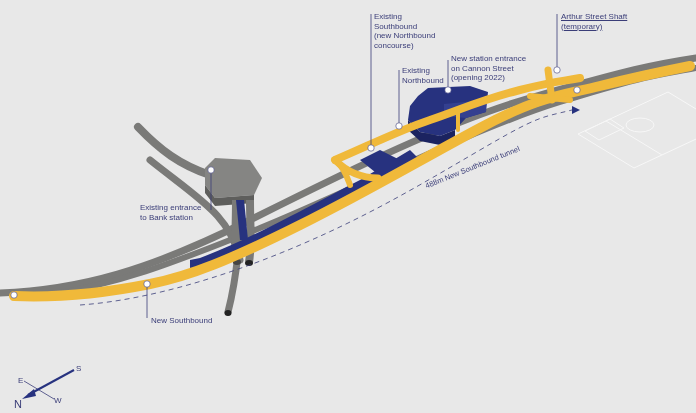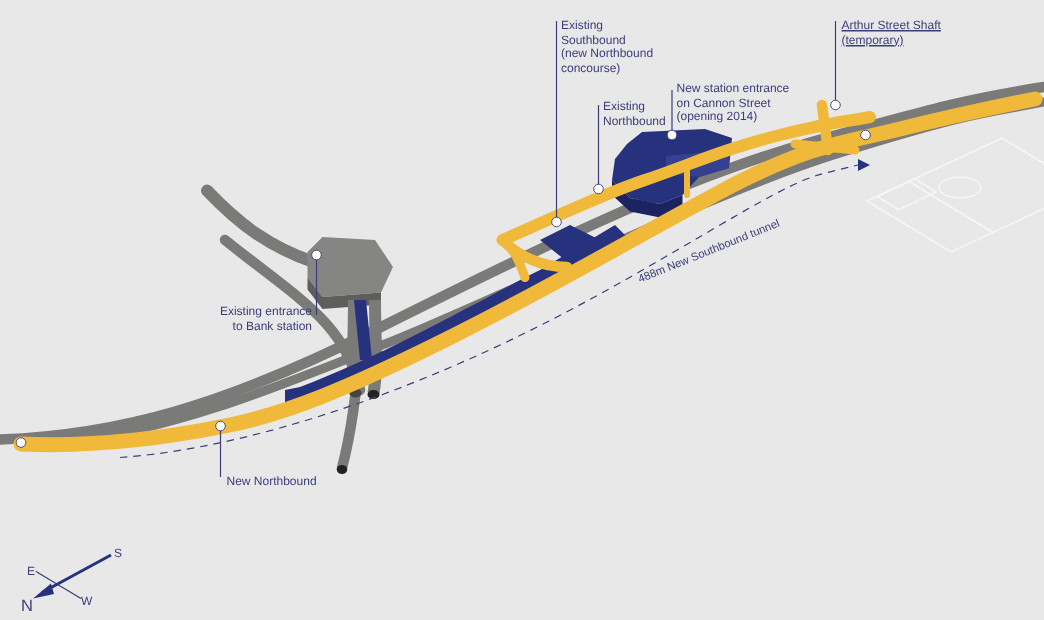--- a/index.html
+++ b/index.html
@@ -1,19 +1,19 @@
 <!DOCTYPE html>
 <html><head>
 <meta charset="utf-8">
 <style>
   html, body { margin: 0; padding: 0; }
   body { width: 696px; height: 413px; background: #e8e8e8; overflow: hidden; position: relative; font-family: "Liberation Sans", "DejaVu Sans", sans-serif; }
   #diagram { position: absolute; left: 0; top: 0; width: 696px; height: 413px; }
   .lbl { position: absolute; color: #3a3d78; font-size: 8px; line-height: 9.5px; white-space: pre; }
-  .lbl.right { text-align: right; }
+  .lbl.right { }
   .tunnel-lbl { position: absolute; color: #3a3d78; font-size: 7.5px; transform: rotate(-22deg); transform-origin: left top; white-space: nowrap; }
   .compass-lbl { position: absolute; color: #3a3d78; font-size: 8px; }
   .compass-n { font-size: 11px; }
 </style>
 </head>
 <body>
 
 <svg id="diagram" viewBox="0 0 696 413" xmlns="http://www.w3.org/2000/svg">
 
   <g stroke="#f7f7f7" stroke-width="1" fill="none">
@@ -96,24 +96,24 @@
 </svg>
 
 <div class="lbl" style="left:374px; top:12px;">Existing
 Southbound
 (new Northbound
 concourse)</div>
 <div class="lbl" style="left:402px; top:66px;">Existing
 Northbound</div>
 <div class="lbl" style="left:451px; top:54px;">New station entrance
 on Cannon Street
-(opening 2014)</div>
+(opening 2022)</div>
 <div class="lbl" style="left:561px; top:12px;text-decoration:underline;">Arthur Street Shaft
 (temporary)</div>
 <div class="lbl right" style="left:140px; top:203px; width:68px;">Existing entrance
 to Bank station</div>
-<div class="lbl" style="left:151px; top:316px;">New Northbound</div>
+<div class="lbl" style="left:151px; top:316px;">New Southbound</div>
 <div class="tunnel-lbl" style="left:424px; top:182px;">488m  New Southbound tunnel</div>
 
 <div class="compass-lbl" style="left:76px; top:364px;">S</div>
 <div class="compass-lbl" style="left:18px; top:376px;">E</div>
 <div class="compass-lbl" style="left:54px; top:396px;">W</div>
 <div class="compass-lbl compass-n" style="left:14px; top:398px;">N</div>
 
 </body></html>

